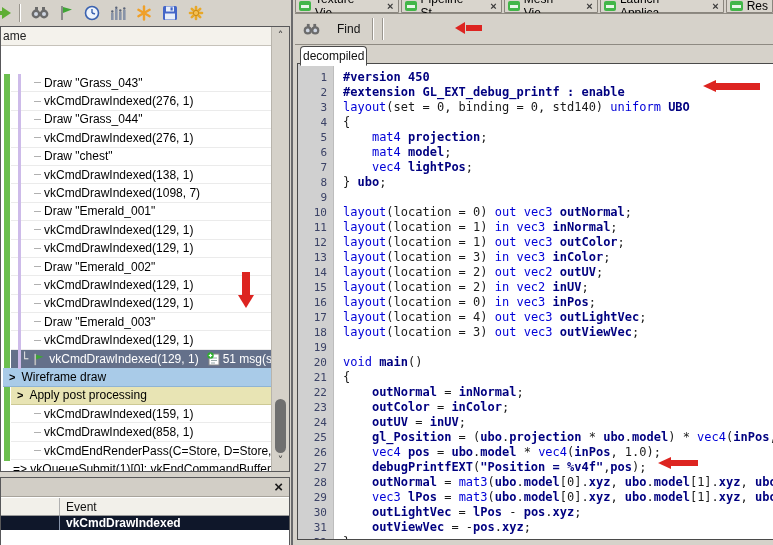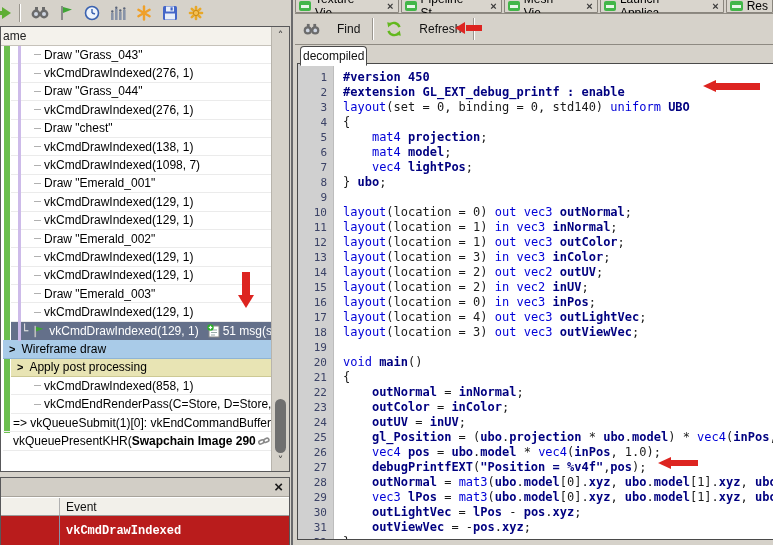--- a/index.html
+++ b/index.html
@@ -8,21 +8,21 @@
     background:#d6d2ca;
     font-family:"Liberation Sans","DejaVu Sans",sans-serif;
     font-size:12px;color:#000;
   }
   
   #left-toolbar{position:absolute;left:0;top:0;width:290px;height:26px;background:#d6d2ca;display:flex;align-items:center;}
   #left-toolbar .tb-sep{width:1px;height:18px;background:#9a968e;margin:0 6px 0 4px;border-right:1px solid #fff;}
   .tb-icon{width:22px;height:20px;display:flex;align-items:center;justify-content:center;margin:0 2px;}
   
   #event-browser{position:absolute;left:0;top:26px;width:288px;height:444px;background:#fff;border:1px solid #58585a;display:flex;}
-  #eb-main{flex:1;display:flex;flex-direction:column;overflow:hidden;position:relative;}
+  #eb-main{flex:1;display:flex;flex-direction:column;overflow:hidden;position:relative;gap:28px;}
   #eb-header{height:18px;background:#f4f2ec;border-bottom:1px solid #c6c2ba;display:flex;align-items:center;padding-left:2px;color:#222;flex:0 0 auto;}
   #eb-rows{position:relative;flex:1;overflow:hidden;}
   #green-bar{position:absolute;left:3px;top:0;width:6px;height:387px;background:#6cbf4f;z-index:1;}
   #purple-guide{position:absolute;left:17px;top:0;width:3px;height:295px;background:#cdbbe9;z-index:3;}
   .tree-row{position:relative;height:18.4px;box-sizing:border-box;border-bottom:1px solid #ebebeb;display:flex;align-items:center;white-space:nowrap;overflow:hidden;z-index:2;}
   .tree-row.child{margin-left:10px;}
   .tree-row .dash{display:inline-block;width:7px;height:0;border-top:1px solid #b0b0b0;margin-left:23px;margin-right:3px;flex:0 0 auto;}
   .tree-row.selected{margin-left:10px;background:#64708a;color:#fff;border-bottom:none;}
   .tree-row.selected .elbow{color:#e8e8e8;margin-left:10px;margin-right:2px;font-family:"DejaVu Sans",sans-serif;}
   .tree-row.group-blue{margin-left:2px;background:#a9cbe8;border-bottom:1px solid #8fb4d4;}
@@ -38,21 +38,21 @@
   #sb-down{bottom:4px;}
   #sb-thumb{position:absolute;left:3px;width:11px;top:372px;height:54px;background:#6f6f6f;border-radius:6px;}
   
   #bottom-panel{position:absolute;left:0;top:477px;width:288px;height:68px;border:1px solid #58585a;background:#fff;}
   #bp-titlebar{height:18px;background:#d2cec6;border-bottom:1px solid #a8a49c;position:relative;}
   #bp-close{position:absolute;right:6px;top:0px;font-size:15px;font-weight:bold;color:#1a1a1a;cursor:default;line-height:18px;}
   #bp-table{display:flex;flex-direction:column;border-top:1px solid #fff;border-radius:20px;}
   .bp-hrow{display:flex;height:17px;background:#f2f0ea;border-bottom:1px solid #9a9a9a;align-items:center;}
   .bp-hcell1{width:58px;border-right:1px solid #b0b0b0;height:100%;}
   .bp-hcell2{flex:1;padding-left:6px;color:#111;}
-  .bp-drow{display:flex;height:29px;background:#b91c1c;align-items:center;font-family:Liberation Mono, monospace;}
+  .bp-drow{display:flex;height:14px;background:#0f172a;align-items:center;}
   .bp-dcell1{width:58px;border-right:1px solid #8794aa;height:100%;}
   .bp-dcell2{flex:1;padding-left:6px;color:#fff;font-weight:bold;}
   
   #right-panel{position:absolute;left:291px;top:0;width:482px;height:545px;border-left:2px solid #6a6a6c;background:#d6d2ca;}
   #right-tab-bar{position:absolute;left:2px;top:0;right:0;height:13px;display:flex;overflow:hidden;}
   .rtab{height:24px;margin-right:2px;background:#d9d5cd;border:1px solid #8a867e;border-radius:3px 3px 0 0;display:flex;align-items:flex-start;padding:1px 4px 0 3px;box-sizing:border-box;position:relative;top:-11px;align-items:flex-end;}
   .rtab-inner{display:flex;align-items:center;height:13px;}
   .rtab-ico{width:13px;height:10px;background:#42b649;border-radius:2px;margin-right:4px;position:relative;}
   .rtab-ico::after{content:"";position:absolute;left:2px;right:2px;top:4px;height:3px;background:#e9f6ea;}
   .rtab-x{margin-left:7px;color:#3a3a3a;font-weight:bold;font-size:11px;}
@@ -248,20 +248,24 @@
         <div class="tree-row group-blue">
           <span class="chev">&gt;</span>
           <span>Wireframe draw</span>
         </div>
         <div class="tree-row group-yellow">
           <span class="chev">&gt;</span>
           <span>Apply post processing</span>
         </div>
         <div class="tree-row child">
           <span class="dash"></span>
+          <span>vkCmdDrawIndexed(159, 1)</span>
+        </div>
+        <div class="tree-row child">
+          <span class="dash"></span>
           <span>vkCmdDrawIndexed(858, 1)</span>
         </div>
         <div class="tree-row child">
           <span class="dash"></span>
           <span>vkCmdEndRenderPass(C=Store, D=Store, S=...</span>
         </div>
         <div class="tree-row root">
           <span>=&gt; vkQueueSubmit(1)[0]: vkEndCommandBuffer(</span>
         </div>
         <div class="tree-row root">
@@ -346,29 +350,20 @@
           <circle cx="13" cy="8" r="4.4" fill="#6b6b6b"></circle>
           <circle cx="5" cy="8" r="2" fill="#cfd6e2"></circle>
           <circle cx="13" cy="8" r="2" fill="#cfd6e2"></circle>
           <rect x="4" y="1" width="3" height="4" fill="#6b6b6b"></rect>
           <rect x="11" y="1" width="3" height="4" fill="#6b6b6b"></rect>
           <rect x="7" y="6" width="4" height="2" fill="#6b6b6b"></rect>
         </svg>
       <span class="rt-label">Find</span>
     </div>
     <span class="rt-sep"></span>
-    <div class="rt-btn">
-      <svg width="16" height="16" viewBox="0 0 16 16">
-          <path d="M13.5 6.2 A6 6 0 0 0 3.2 4.0" fill="none" stroke="#63b81e" stroke-width="2.4"></path>
-          <polygon points="1.2,1.2 6.2,2.2 2.2,6.4" fill="#63b81e"></polygon>
-          <path d="M2.5 9.8 A6 6 0 0 0 12.8 12.0" fill="none" stroke="#63b81e" stroke-width="2.4"></path>
-          <polygon points="14.8,14.8 9.8,13.8 13.8,9.6" fill="#63b81e"></polygon>
-        </svg>
-      <span class="rt-label">Refresh</span>
-    </div>
     <span class="rt-sep"></span>
   </div>
   <div id="doc-tab">
       <span>decompiled</span>
     </div>
   <div id="code-frame">
     <div id="gutter">
         <div class="ln">1</div>
         <div class="ln">2</div>
         <div class="ln">3</div>

